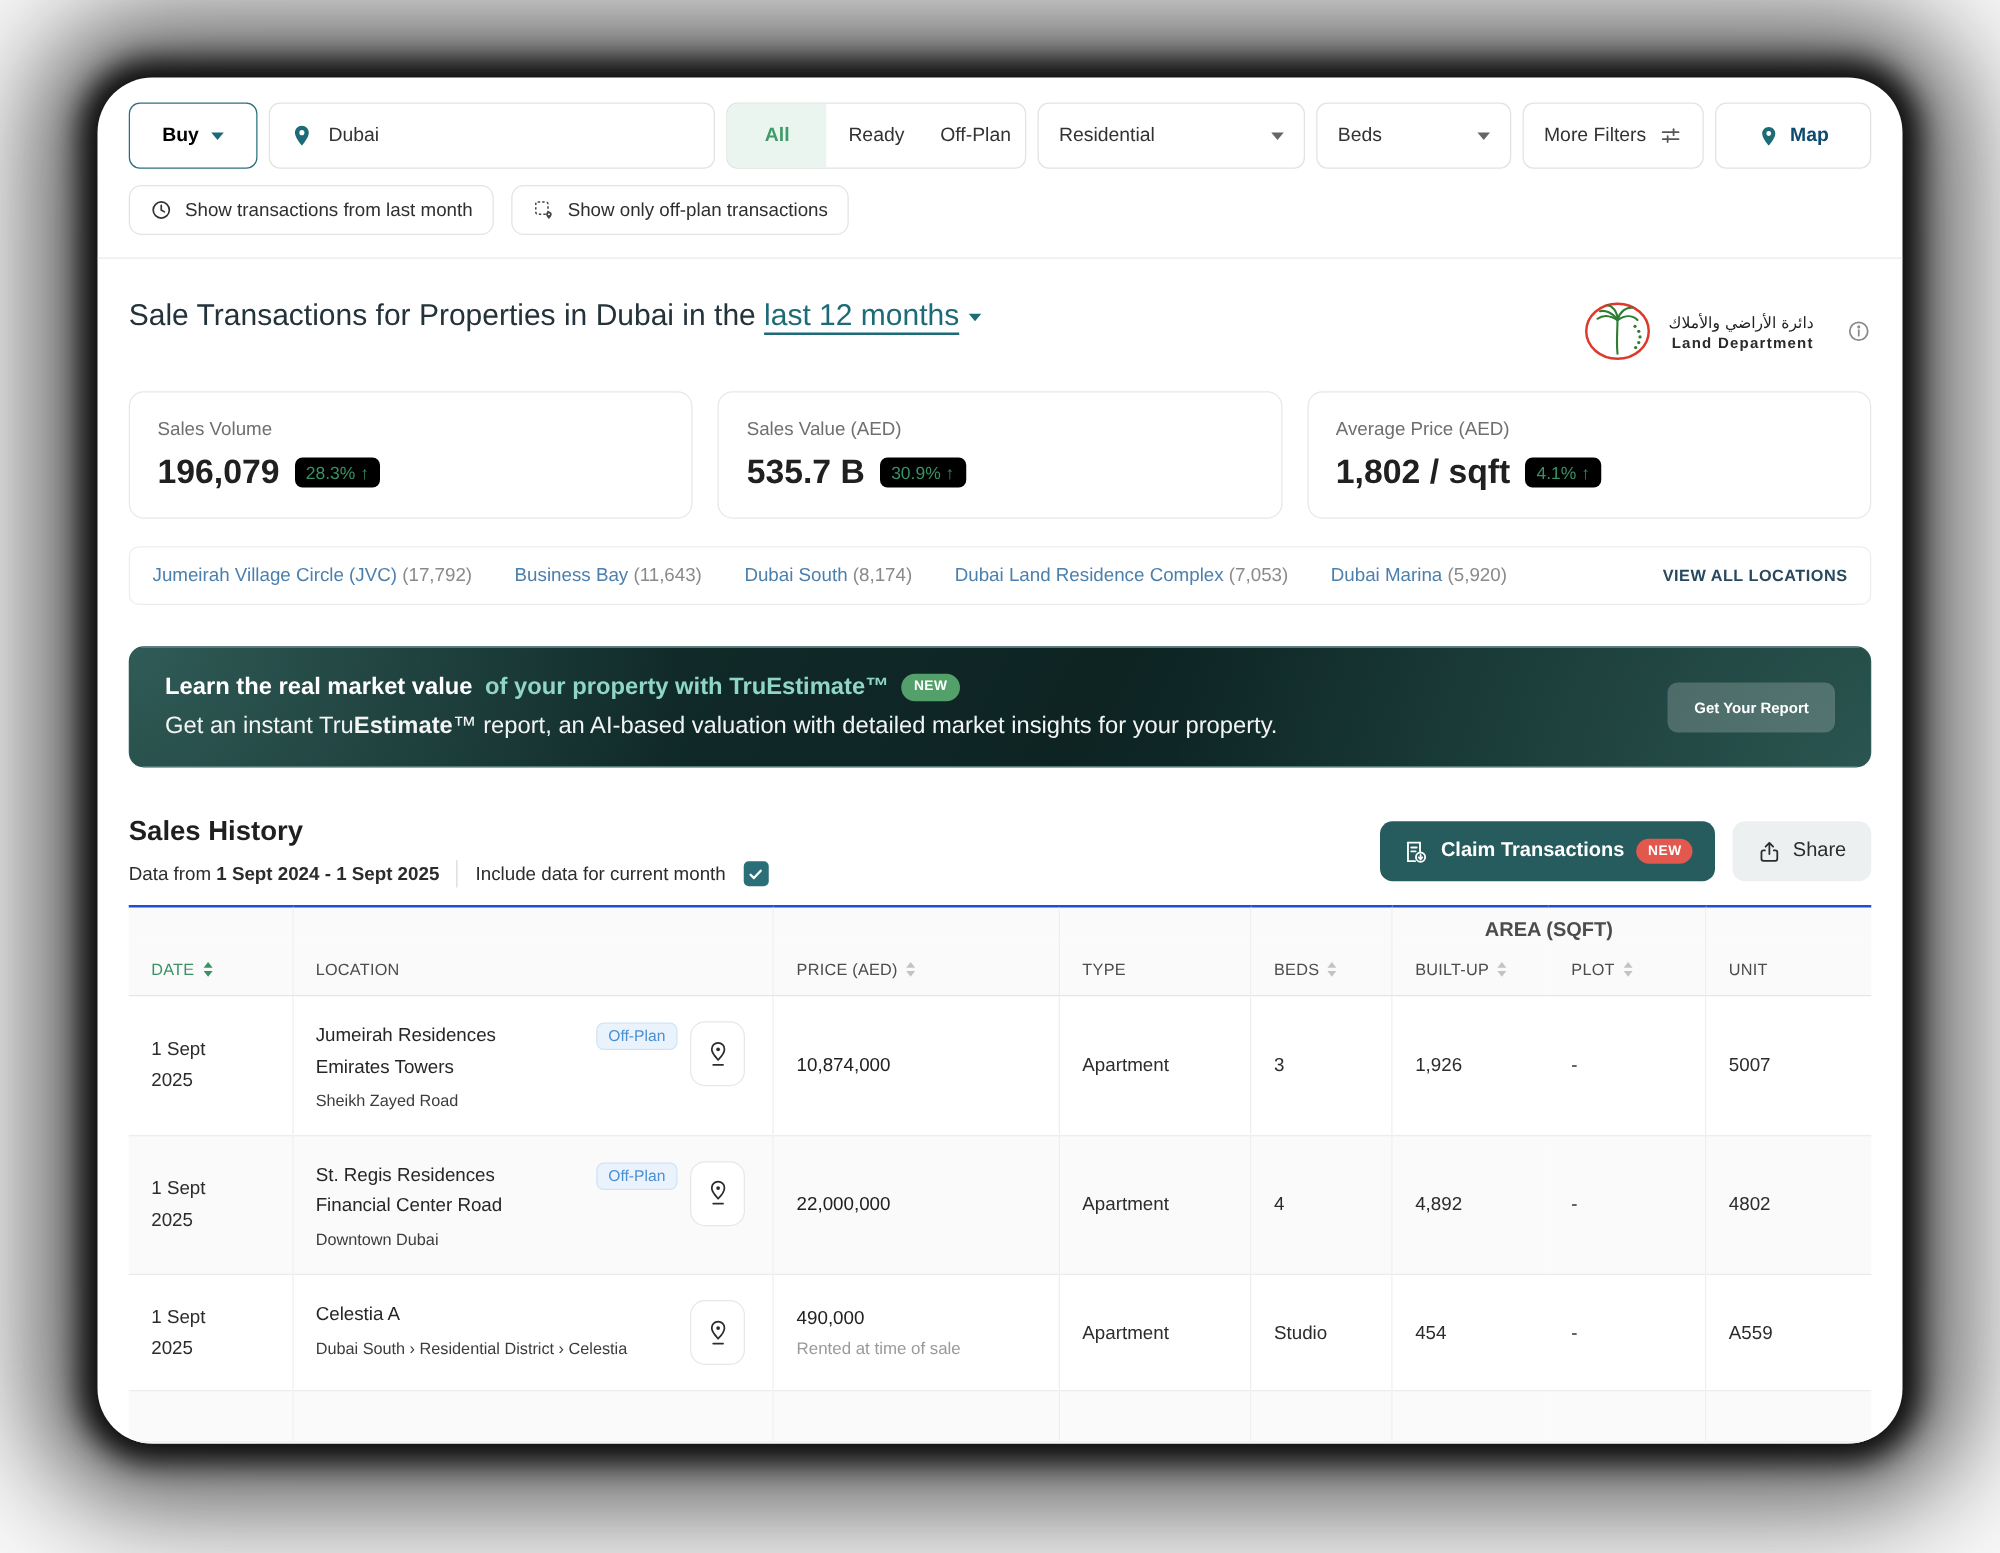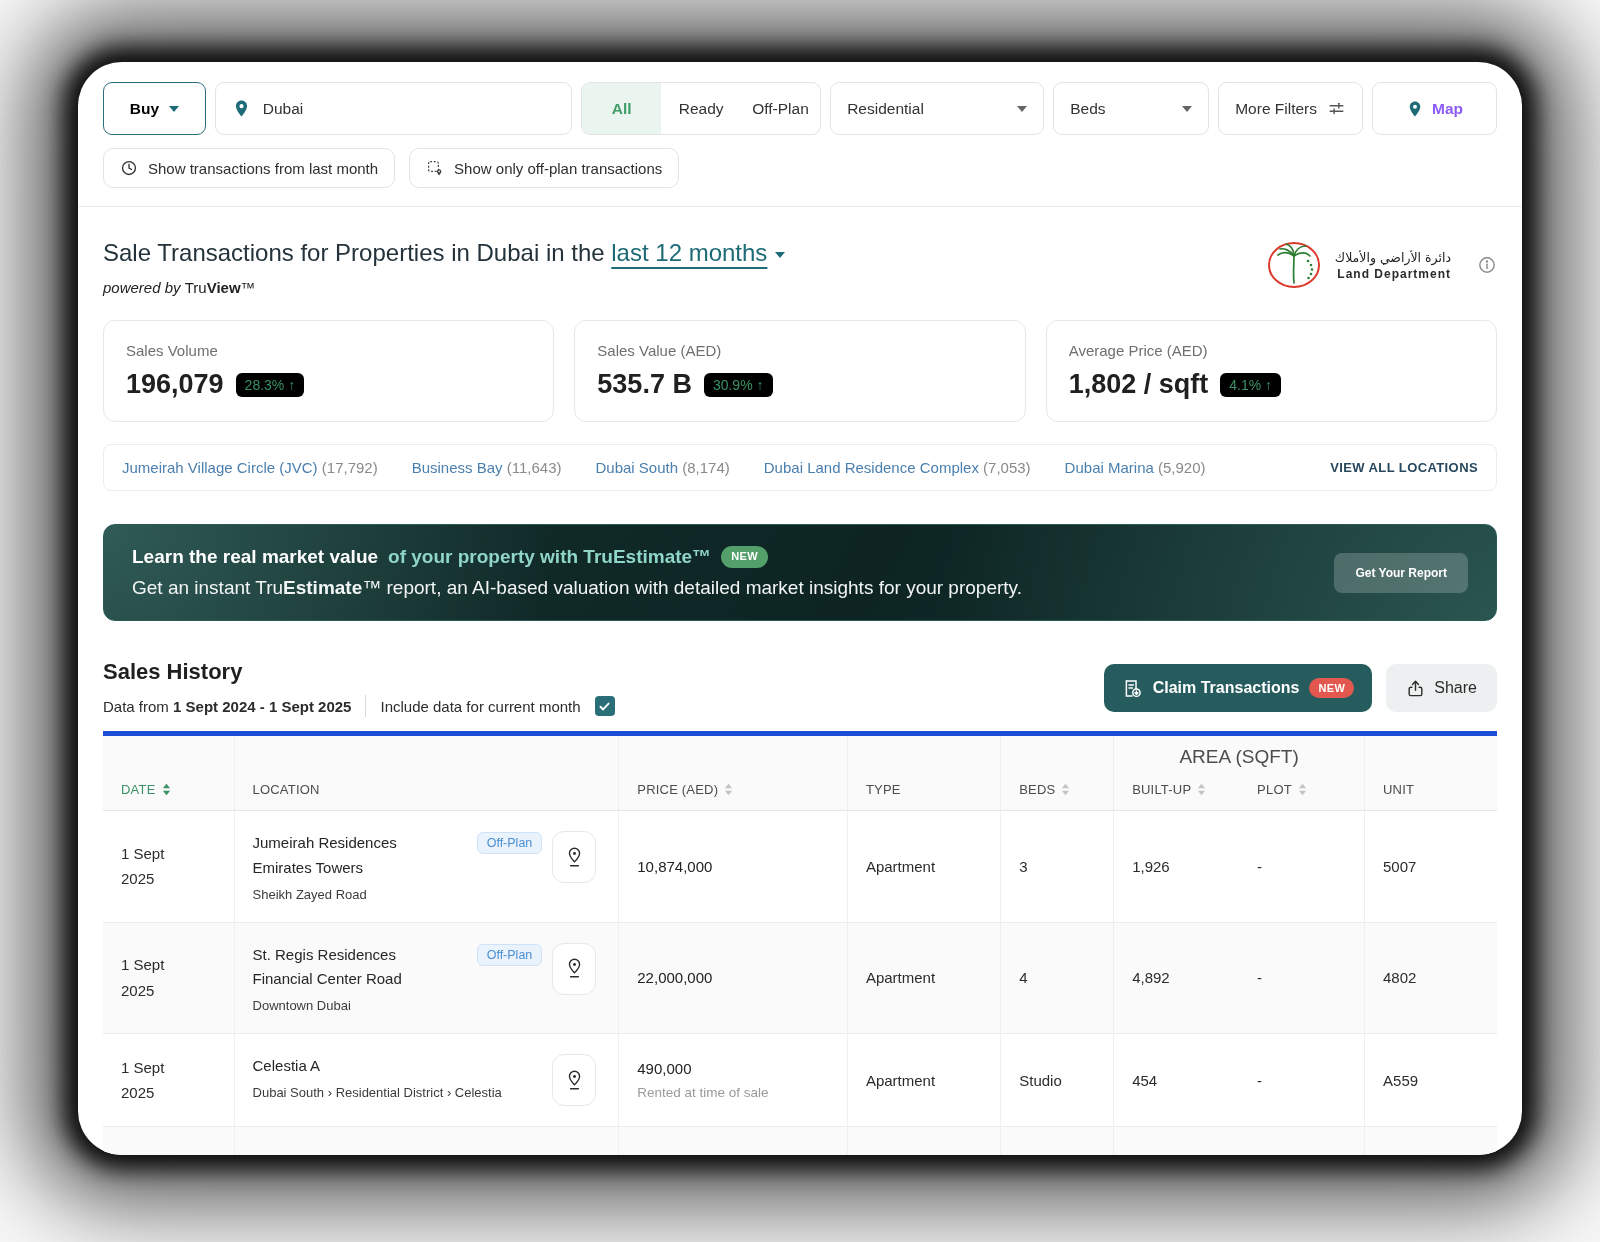--- a/index.html
+++ b/index.html
@@ -15,21 +15,21 @@
   .filter-row { display:flex; gap:9px; height:53px; }
   .fbtn { display:flex; align-items:center; gap:10px; border:1px solid #e3e3e3; border-radius:9px; background:#fff; padding:0 16px; font-size:15.5px; color:#333; cursor:pointer; white-space:nowrap; }
   .buy-btn { border:1.5px solid #2b6f7b; color:#000000; font-weight:bold; width:105px; justify-content:center; }
   .loc-input { width:368px; gap:12px; }
   .seg-wrap { display:flex; align-items:center; border:1px solid #e3e3e3; border-radius:9px; overflow:hidden; width:248px; }
   .seg { flex:1; text-align:center; font-size:15.5px; color:#333; padding:24px 0; cursor:pointer; }
   .seg.active { background:#e9f5ee; color:#3f9b68; font-weight:bold; border-radius:8px; }
   .dd { width:220px; justify-content:space-between; }
   .dd2 { width:160px; justify-content:space-between; }
   .mf { width:147px; justify-content:space-between; }
-  .map-btn { width:128px; justify-content:center; color:#8b5cf6; font-weight:bold; gap:8px; }
+  .map-btn { width:128px; justify-content:center; color:#0c4a6e; font-weight:bold; gap:8px; }
   .caret { width:0; height:0; border-left:5px solid transparent; border-right:5px solid transparent; border-top:6px solid #666; }
   .caret.teal { border-top-color:#1c6b77; }
 
   .chips-row { display:flex; gap:14px; margin-top:13px; }
   .chip { display:flex; align-items:center; gap:10px; border:1px solid #e3e3e3; border-radius:10px; padding:0 16px; height:40px; font-size:15px; color:#2f2f2f; cursor:pointer; }
 
   .hr-full { margin:18px -25px 0 -25px; border-top:1px solid #eaeaea; }
 
   
   .title-row { display:flex; justify-content:space-between; align-items:flex-start; margin-top:32px; }
@@ -81,21 +81,21 @@
   .vsep { width:1px; height:22px; background:#d9d9d9; }
   .cb { width:20px; height:20px; background:#2a6e78; border-radius:4px; display:inline-flex; align-items:center; justify-content:center; cursor:pointer; }
   .sh-actions { display:flex; gap:14px; align-items:center; }
   .claim-btn { display:flex; align-items:center; gap:10px; background:#265c5e; color:#fff; font-size:16px; font-weight:bold; border:none; border-radius:10px; padding:0 18px; height:48px; cursor:pointer; }
   .new-red { background:#e2574e; color:#fff; font-size:11px; font-weight:bold; border-radius:20px; padding:4px 9px; letter-spacing:.4px; }
   .share-btn { display:flex; align-items:center; gap:9px; background:#edf0f0; color:#2c2c2c; font-size:16px; border:none; border-radius:10px; padding:0 20px; height:48px; cursor:pointer; }
 
   
   table { width:100%; border-collapse:collapse; margin-top:14px; font-size:15px; }
   thead { background:#fafafa; }
-  thead tr.grp th { border-top:5px solid #1d4ed8; padding:10px 0 0 0; font-size:19px; color:#4c4c4c; font-weight:normal; text-align:center; }
+  thead tr.grp th { border-top:2px solid #1d4ed8; padding:10px 0 0 0; font-size:16px; color:#4c4c4c; font-weight:bold; text-align:center; }
   thead tr.lbl th { padding:14px 0 13px 18px; text-align:left; font-size:13px; font-weight:normal; color:#4c4c4c; letter-spacing:.2px; border-bottom:1px solid #e6e6e6; }
   th, td { border-right:1px solid #efefef; }
   th:last-child, td:last-child { border-right:none; }
   th.nr, td.nr { border-right:none; }
   .th-flex { display:inline-flex; align-items:center; gap:6px; }
   .th-date { color:#3a9164; }
   tbody tr { border-bottom:1px solid #ececec; }
   tbody tr:nth-child(even) { background:#fafafa; }
   tbody td { padding:20px 14px 20px 18px; vertical-align:middle; }
   .date-cell div { line-height:1.7; color:#2c2c2c; }
@@ -175,23 +175,20 @@
     </div>
 
     <div class="hr-full"></div>
 
     <div class="title-row">
       <div>
         <div class="h1">
           <span>Sale Transactions for Properties in Dubai in the</span>
           <span class="lnk">last 12 months</span><span class="caret"></span>
         </div>
-        <div class="powered">
-          <span class="it">powered by </span><span>Tru</span><span class="b">View</span><span>™</span>
-        </div>
       </div>
       <div class="dld">
         <div class="dld-inner">
           <svg width="58" height="48" viewBox="0 0 58 48">
             <ellipse cx="27" cy="24" rx="25" ry="22" fill="none" stroke="#dd3a2e" stroke-width="2"></ellipse>
             <g stroke="#2e7d32" stroke-width="1.7" fill="none" stroke-linecap="round">
               <path d="M27 42 C26 32 27 23 27 15"></path>
               <path d="M27 15 C21 11 15 11 11 14"></path>
               <path d="M27 15 C23 9 17 7 13 8"></path>
               <path d="M27 15 C27 8 23 4 19 3"></path>

